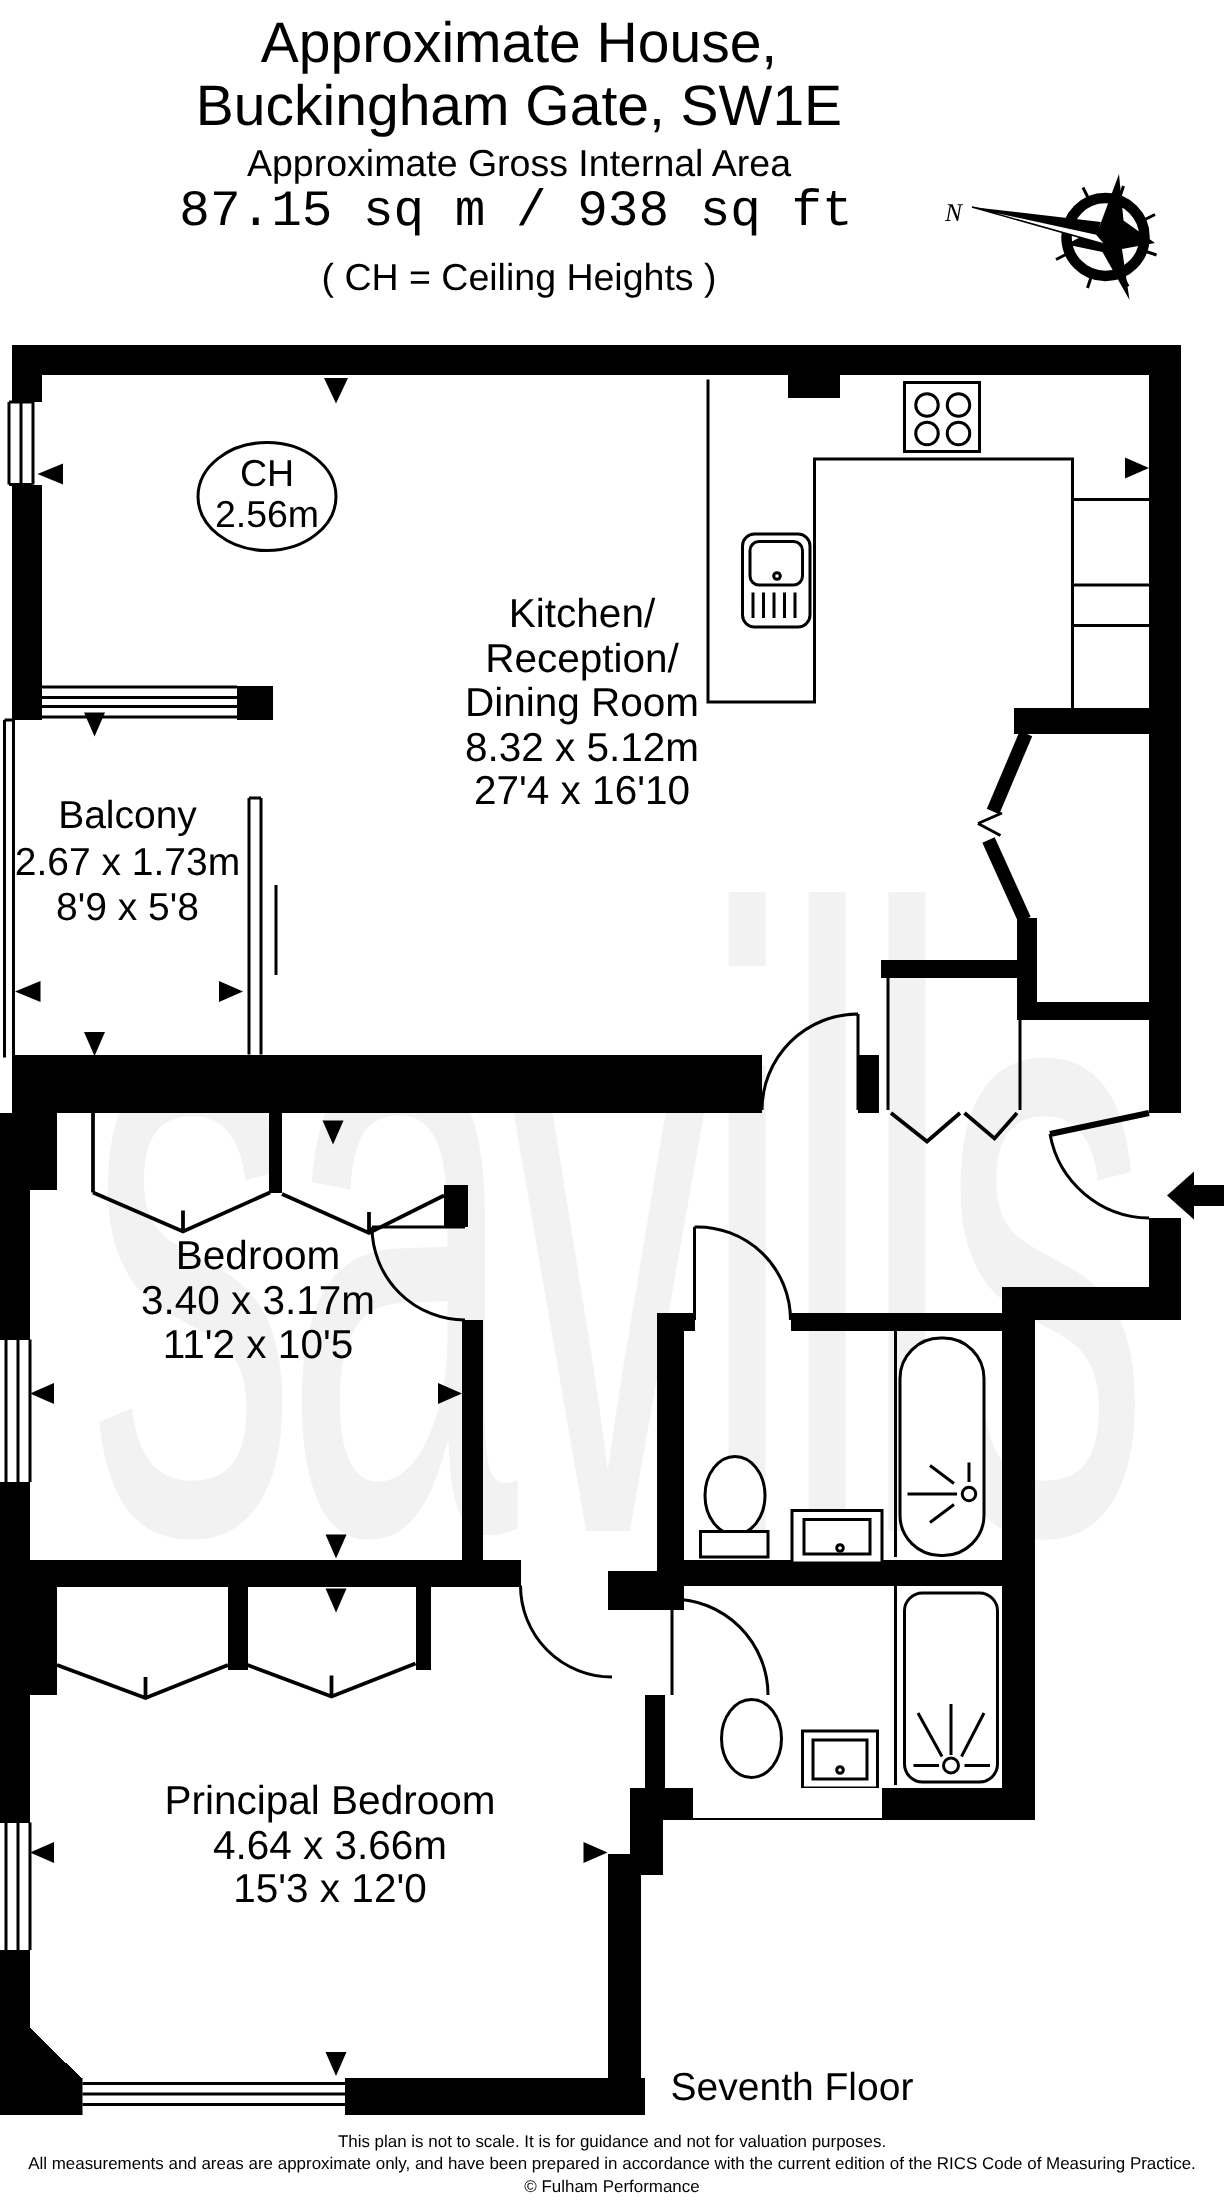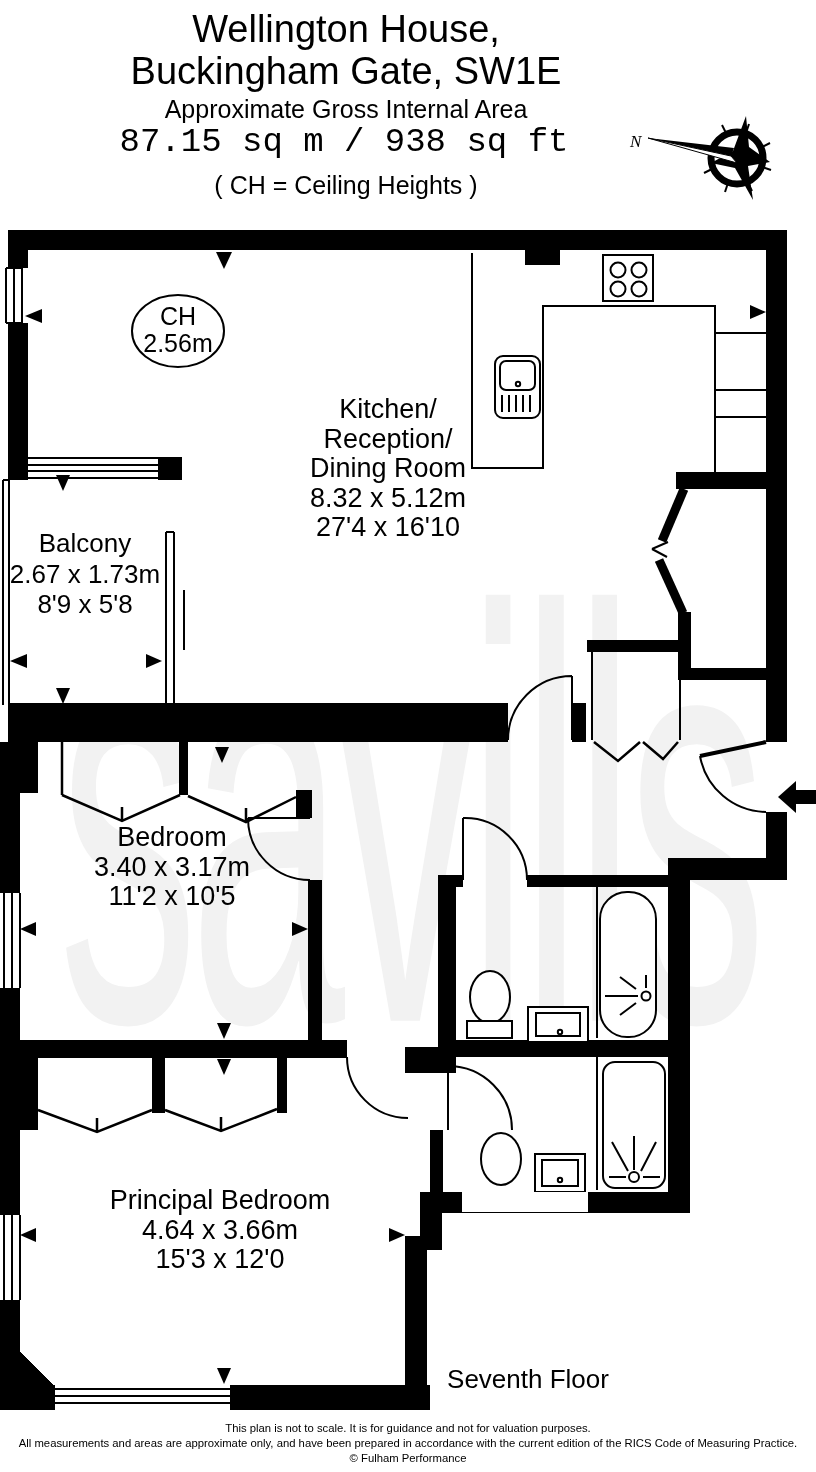--- a/index.html
+++ b/index.html
@@ -11,21 +11,21 @@
              font-size:560px;line-height:1;letter-spacing:-18px;color:#f2f2f2;
              font-family:"Liberation Sans",sans-serif;z-index:1;user-select:none;}
   svg.plan{position:absolute;left:0;top:0;z-index:2;}
   .lbl{z-index:3;}
   .title1{font-size:38px;line-height:43px;}
   .sub{font-size:25px;line-height:27px;}
   .area{font-size:34px;line-height:36px;}
   .room{font-size:27px;line-height:29.5px;}
   .balc{font-size:26px;line-height:30.5px;}
   .chl{font-size:25px;line-height:27px;}
-  .floor{font-size:26px;}
+  .floor{font-size:26px;margin-top:12px;}
   .foot{font-size:11.3px;line-height:15px;width:816px;left:0;text-align:center;}
 </style>
 </head>
 <body>
 
 <div class="page">
 
   <div class="watermark">savills</div>
 
   <svg class="plan" width="816" height="1472" viewBox="0 0 816 1472">
@@ -211,21 +211,21 @@
         <line x1="746" y1="133" x2="749" y2="124"></line>
           <line x1="762" y1="147" x2="770" y2="143"></line>
       </g>
       <polygon points="746,116 749,147 770,162 748,166 753,200 735,168 711,163 733,151" fill="#000"></polygon>
       <polygon points="648,138 734,148 731,156" fill="#000"></polygon>
       <polygon points="648,138 731,156 737,163" fill="#fff" stroke="#000" stroke-width="1"></polygon>
       <text x="630" y="147" font-size="17" font-style="italic" font-family="Liberation Serif, serif" fill="#000">N</text>
     </g>
   </svg>
 
-  <div class="abs ctr lbl title1" style="left:346px;top:8px;">Wellington House,</div>
+  <div class="abs ctr lbl title1" style="left:346px;top:8px;">Approximate House,</div>
   <div class="abs ctr lbl title1" style="left:346px;top:50px;">Buckingham Gate, SW1E</div>
   <div class="abs ctr lbl sub" style="left:346px;top:96px;">Approximate Gross Internal Area</div>
   <div class="abs ctr lbl area" style="left:344px;top:124px;font-family:Liberation Mono, monospace;">87.15 sq m  /  938 sq ft</div>
   <div class="abs ctr lbl sub" style="left:346px;top:172px;">( CH = Ceiling Heights )</div>
 
   <div class="abs ctr lbl chl" style="left:178px;top:303px;">
     <div>CH</div>
     <div>2.56m</div>
   </div>
 

